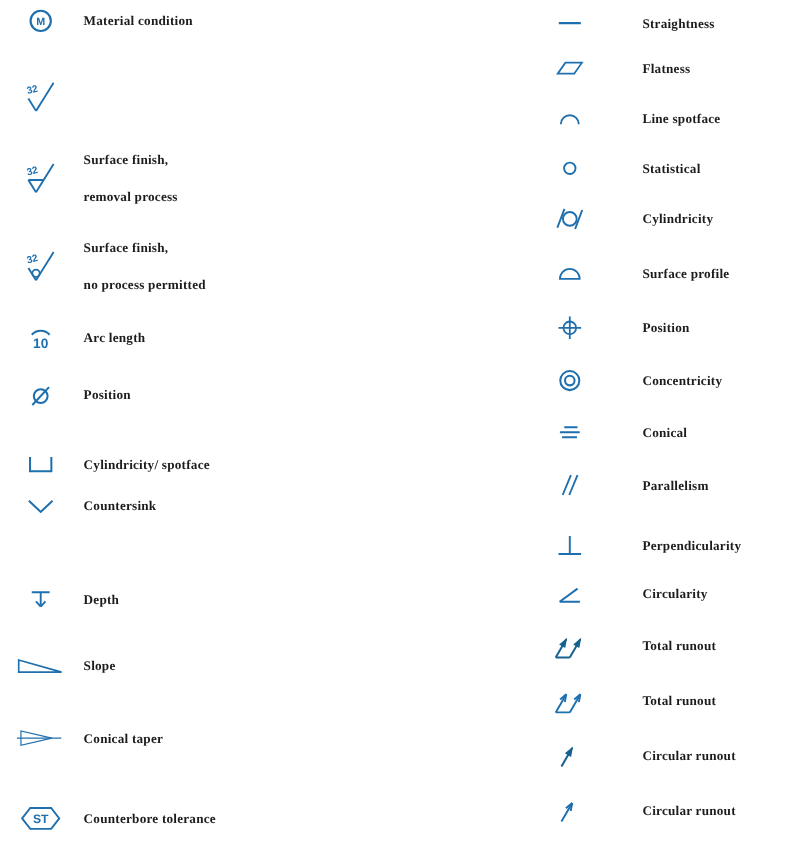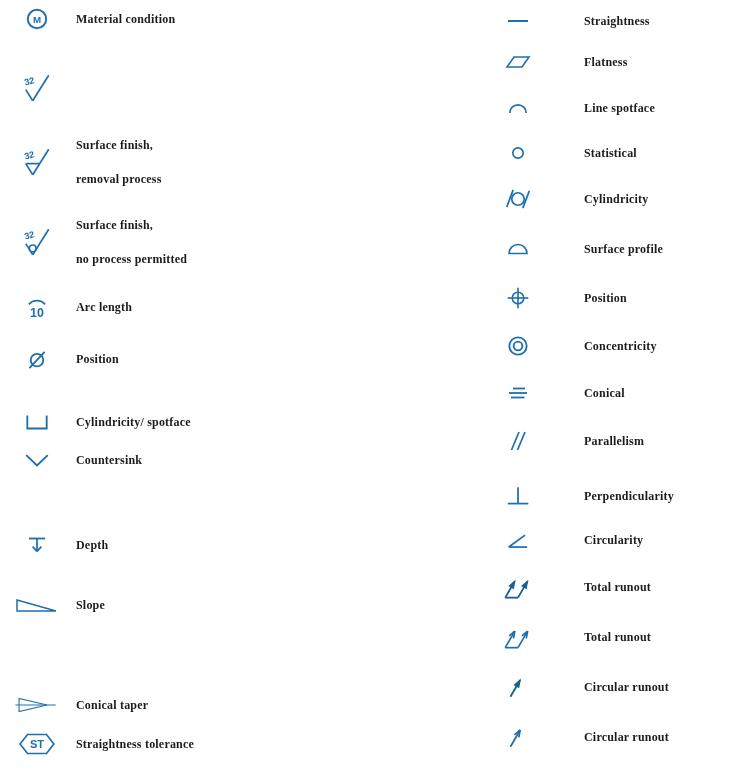--- a/index.html
+++ b/index.html
@@ -151,41 +151,41 @@
     <span class="iconbox">
       <svg width="48" height="20" viewBox="0 0 46 18">
         <path d="M3 15 H42 L3 4 Z" stroke-width="1.5"></path>
       </svg>
     </span>
     <span class="label">
       <span class="line">Slope</span>
     </span>
   </div>
 
-  <div class="row col-left" style="top:688px">
+  <div class="row col-left" style="top:654px">
     <span class="iconbox">
       <svg width="64" height="26" viewBox="0 0 64 26">
         <path d="M7 4 L7 22 L46 13 Z" stroke-width="1.5"></path>
         <line x1="2" y1="13" x2="58" y2="13" stroke-width="1.5"></line>
       </svg>
     </span>
     <span class="label">
       <span class="line">Conical taper</span>
     </span>
   </div>
 
   <div class="row col-left" style="top:727px">
     <span class="iconbox">
       <svg width="38" height="28" viewBox="0 0 36 26">
         <polygon class="open" points="2,13 9,4 27,4 34,13 27,22 9,22" stroke-width="1.6"></polygon>
         <text x="18" y="17" font-size="10.5" text-anchor="middle">ST</text>
       </svg>
     </span>
     <span class="label">
-      <span class="line">Straightness tolerance</span>
+      <span class="line">Counterbore tolerance</span>
     </span>
   </div>
 
   <div class="row col-right" style="top:4px">
     <span class="iconbox">
       <svg width="28" height="24" viewBox="0 0 26 24">
         <line x1="3" y1="12" x2="23" y2="12" stroke-width="2"></line>
       </svg>
     </span>
     <span class="label">

